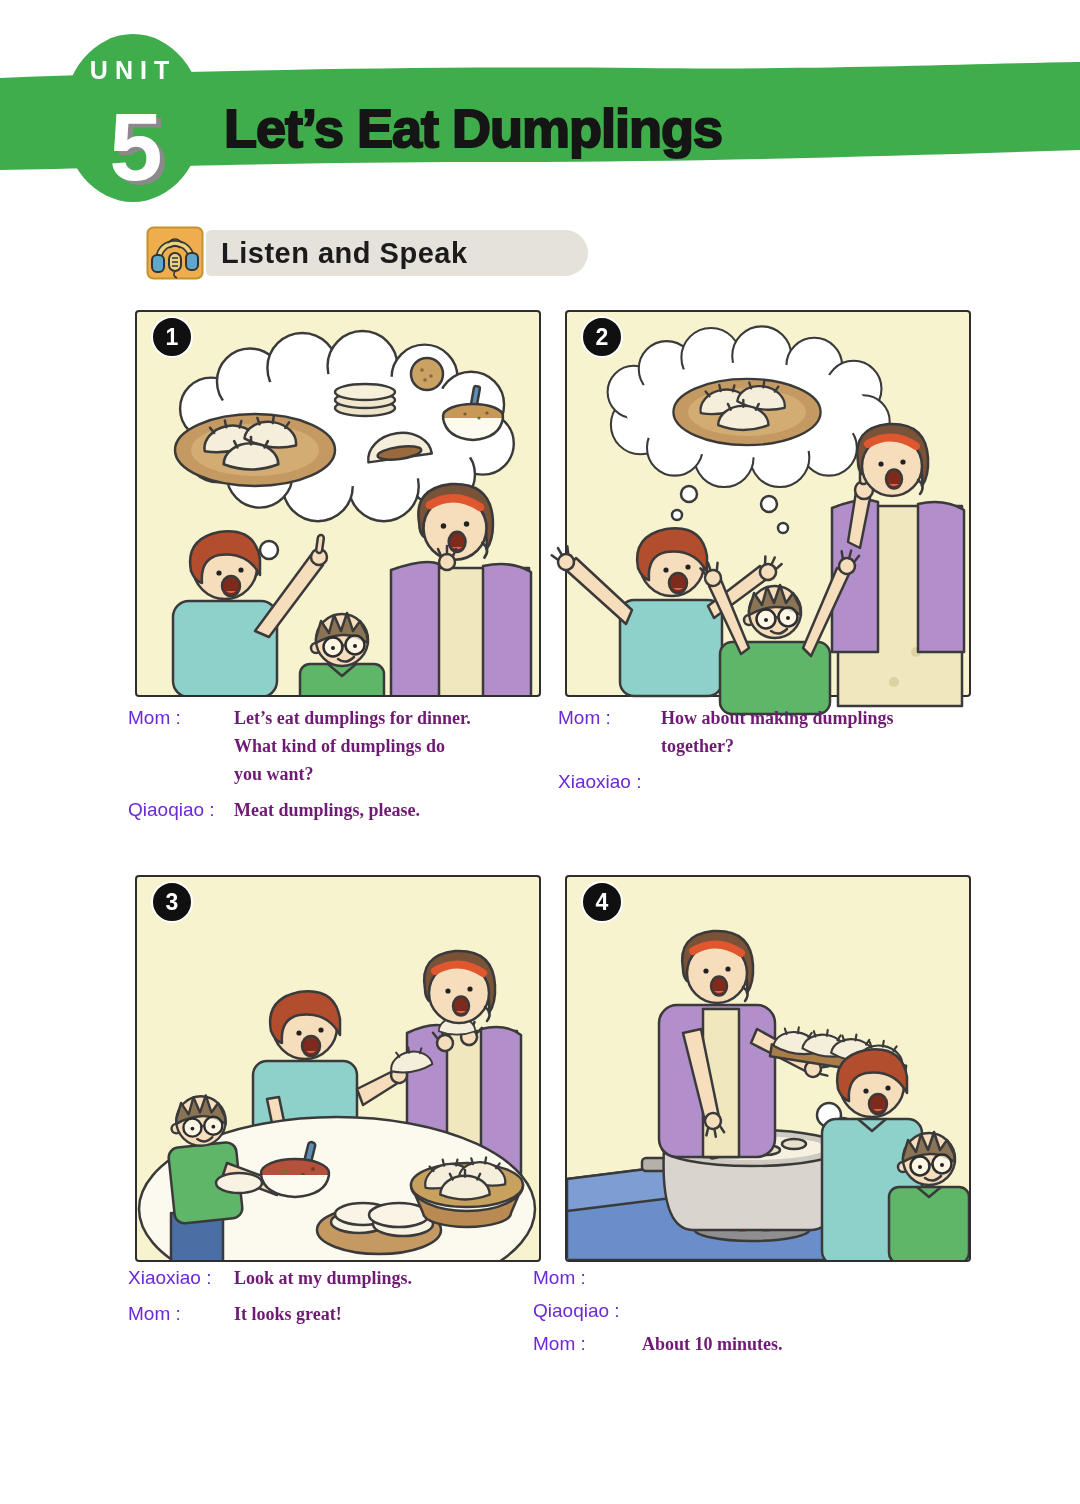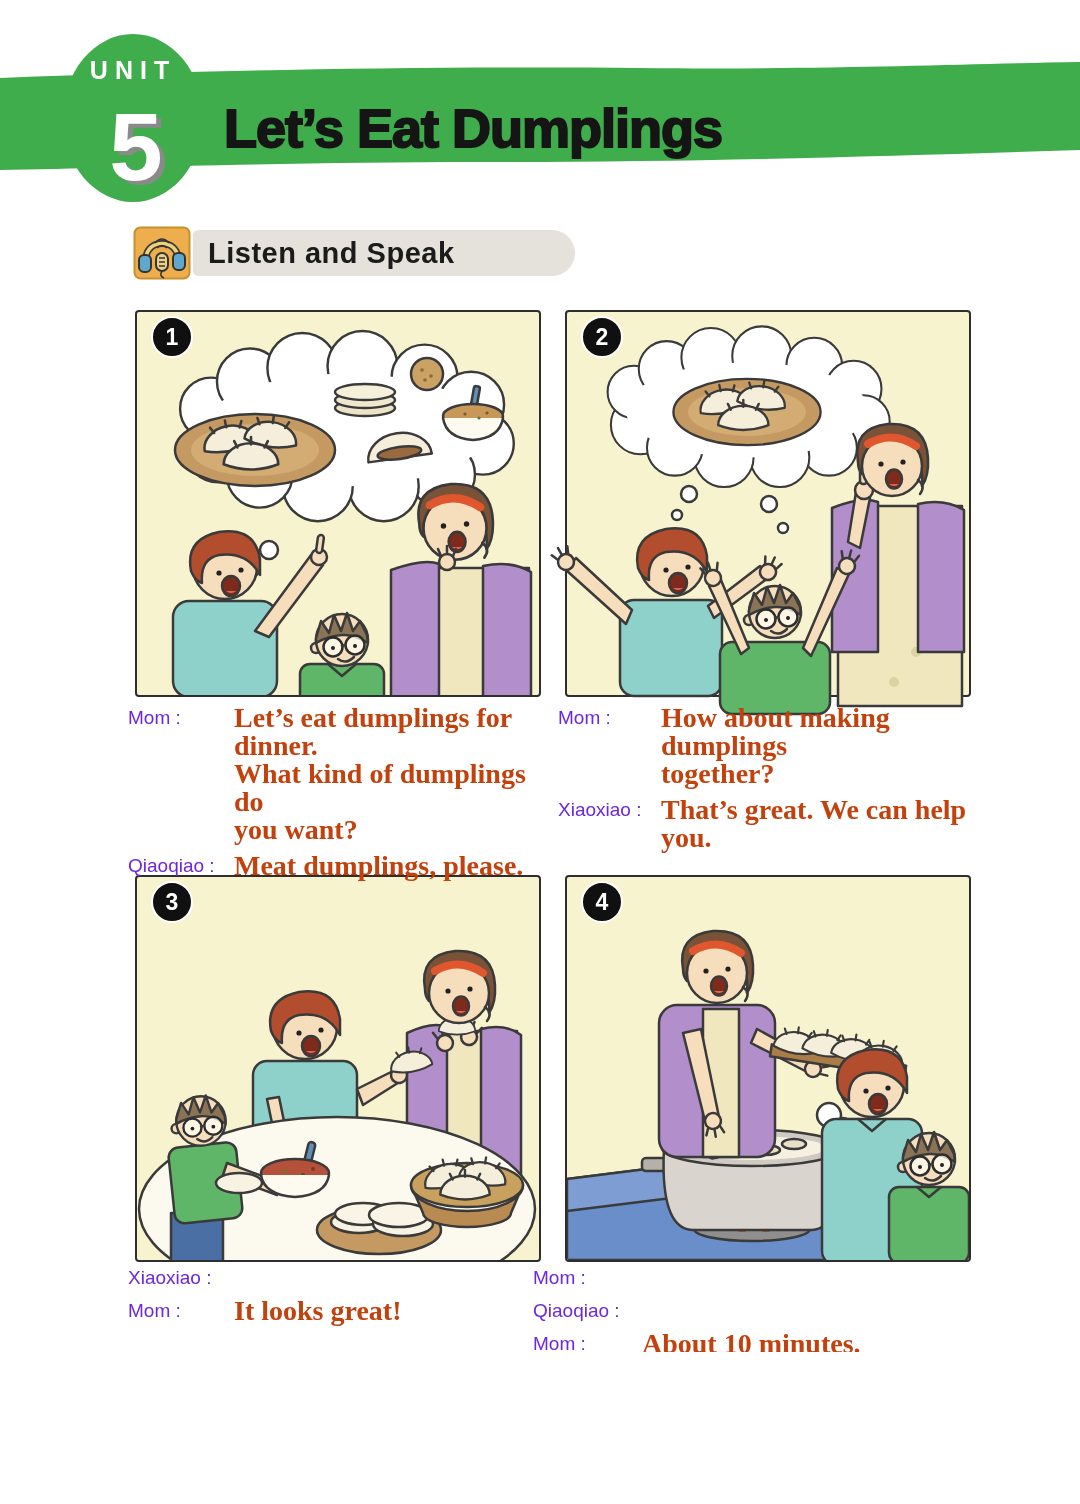--- a/index.html
+++ b/index.html
@@ -3,40 +3,40 @@
 <meta charset="utf-8">
 <style>
   html,body{margin:0;padding:0;background:#fff;}
   .page{position:relative;width:1080px;height:1352px;background:#ffffff;
         font-family:"Liberation Sans",sans-serif;overflow:hidden;}
 
   
   .header-svg{position:absolute;left:0;top:0;}
 
   
-  .ls-bar{position:absolute;left:133px;top:226px;display:flex;align-items:center;}
+  .ls-bar{position:absolute;left:146px;top:226px;display:flex;align-items:center;}
   .ls-pill{height:46px;width:382px;background:#E5E2DC;border-radius:6px 26px 26px 6px;
            display:flex;align-items:center;margin-left:2px;}
   .ls-label{font-size:29px;font-weight:bold;color:#1b1b1b;padding-left:15px;letter-spacing:.5px;}
 
   
   .panel{position:absolute;width:402px;height:383px;background:#F8F3CF;
          border:2px solid #2e2e2e;border-radius:4px;overflow:hidden;}
   .panel.ovis{overflow:visible;}
   .panel svg.scene{position:absolute;left:0;top:0;width:100%;height:100%;overflow:visible;}
   .badge{position:absolute;left:14px;top:4px;width:38px;height:38px;background:#101010;
          border:2px solid #fff;border-radius:50%;color:#fff;font-weight:bold;font-size:23px;
          display:flex;align-items:center;justify-content:center;z-index:5;}
 
   
   .dialogue{position:absolute;}
   .drow{display:grid;grid-template-columns:var(--spk,97px) 1fr;column-gap:9px;margin-bottom:8px;}
   .speaker{font-size:19px;color:#6d28d9;text-align:left;padding-top:3px;white-space:nowrap;}
-  .dtext{font-family:"Liberation Serif","DejaVu Serif",serif;font-weight:bold;font-size:28px;
-         line-height:28px;color:#c2410c;white-space:pre-line;}
+  .dtext{font-family:"Liberation Serif","DejaVu Serif",serif;font-weight:bold;font-size:18px;
+         line-height:28px;color:#701a75;white-space:pre-line;}
 
   .pagenum{position:absolute;left:72px;top:1376px;font-size:27px;font-weight:bold;color:#c2410c;}
 
   
   .ol{stroke:#3a3a3a;stroke-width:2.5;stroke-linejoin:round;stroke-linecap:round;}
   .skin{fill:#F6DDBC}.hairR{fill:#B24E2E}.hairM{fill:#7A5238}.hairB{fill:#8B7355}
   .teal{fill:#8ED0CA}.green{fill:#5FB568}.purple{fill:#B28FCB}.dressY{fill:#F0E7BF}
   .white{fill:#ffffff}.tan{fill:#C49A62}.dough{fill:#F5EEDA}
 </style>
 </head>
@@ -380,27 +380,27 @@
   </div>
 
   <div class="dialogue" style="left:558px;top:704px;width:432px;--spk:94px">
     <div class="drow">
       <span class="speaker">Mom :</span>
       <span class="dtext">How about making dumplings
 together?</span>
     </div>
     <div class="drow">
       <span class="speaker">Xiaoxiao :</span>
-      <span class="dtext">That’s great. We can help you.</span>
     </div>
   </div>
 
   <div class="dialogue" style="left:128px;top:1264px;width:412px;--spk:97px">
     <div class="drow">
       <span class="speaker">Xiaoxiao :</span>
+      <span class="dtext">Look at my dumplings.</span>
     </div>
     <div class="drow">
       <span class="speaker">Mom :</span>
       <span class="dtext">It looks great!</span>
     </div>
   </div>
 
   <div class="dialogue" style="left:533px;top:1264px;width:455px;--spk:100px">
     <div class="drow">
       <span class="speaker">Mom :</span>

